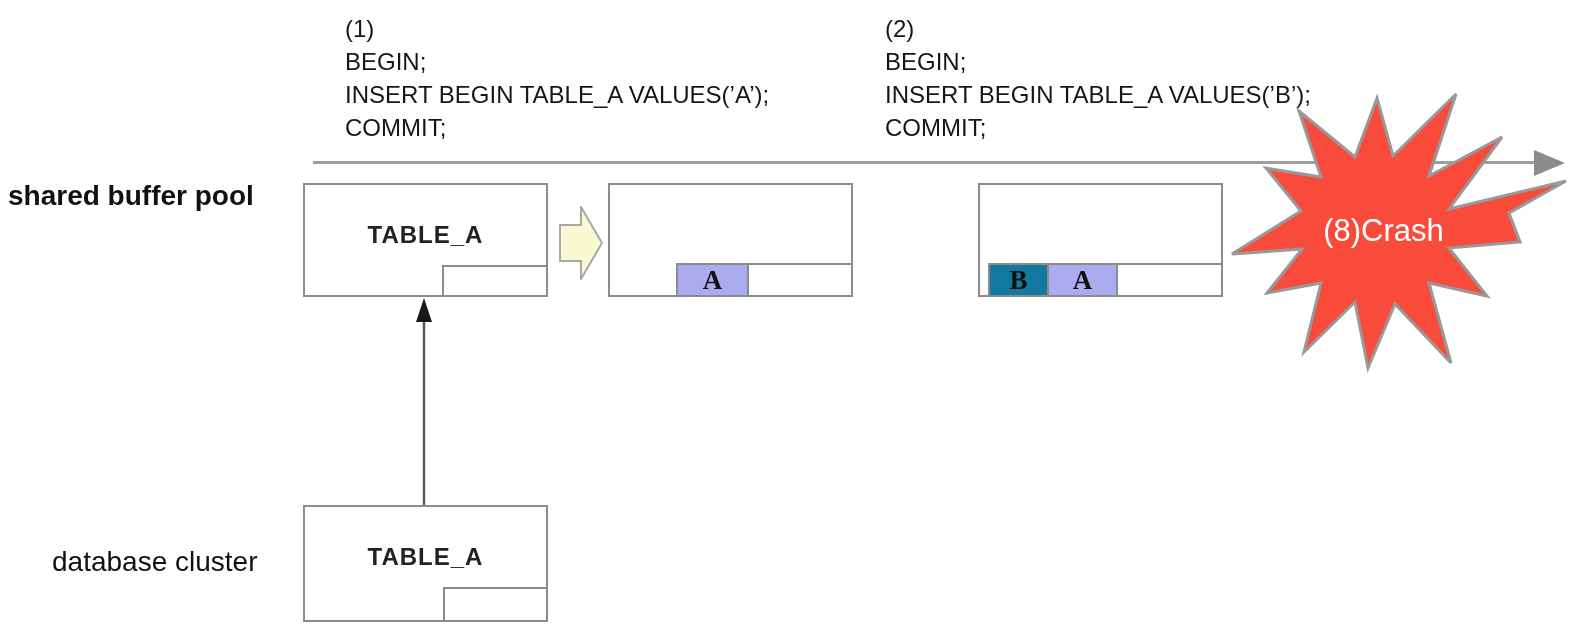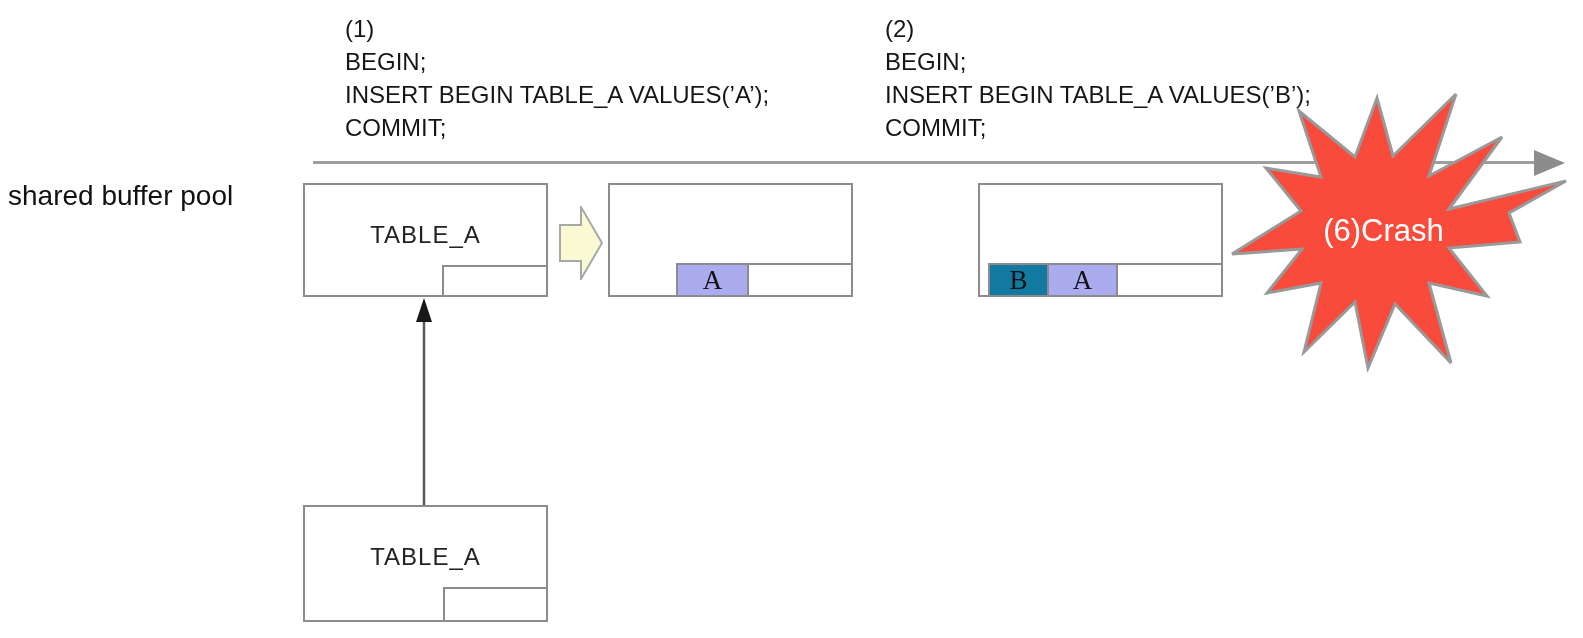--- a/index.html
+++ b/index.html
@@ -9,21 +9,21 @@
   }
   
   .sql-block{position:absolute;top:12px;font-size:24px;line-height:33px;color:#161616;white-space:nowrap;}
   
   .timeline-line{position:absolute;left:313px;top:161px;width:1228px;height:3px;background:#9e9e9e;}
   .timeline-head{position:absolute;left:1534px;top:150px;width:0;height:0;
     border-left:31px solid #8c8c8c;border-top:13px solid transparent;border-bottom:13px solid transparent;}
   
   .side-label{position:absolute;font-size:28px;color:#111;white-space:nowrap;}
   
-  .page-box{position:absolute;width:241px;height:110px;border:2px solid #8c8c8c;background:#fff;}
+  .page-box{position:absolute;width:241px;height:110px;border:2px solid #8c8c8c;background:#fff;font-weight:bold;}
   .page-title{position:absolute;left:0;right:0;top:36px;text-align:center;font-size:24px;color:#222;letter-spacing:1px;}
   .free-rect{position:absolute;right:-2px;bottom:-2px;border:2px solid #8c8c8c;background:#fff;}
   .cell-row{position:absolute;right:-2px;bottom:-2px;display:flex;}
   .cell{box-sizing:border-box;height:34px;border:2px solid #8c8c8c;background:#fff;
     display:flex;align-items:center;justify-content:center;
     font-family:"Liberation Serif",serif;font-size:27px;color:#111;}
   .cell + .cell{margin-left:-2px;}
   
   .flow-arrow{position:absolute;left:559px;top:206px;}
   .up-arrow{position:absolute;left:414px;top:297px;}
@@ -46,21 +46,22 @@
 
   <div class="sql-block" style="left:885px;">
     <div>(2)</div>
     <div>BEGIN;</div>
     <div>INSERT BEGIN TABLE_A VALUES(’B’);</div>
     <div>COMMIT;</div>
   </div>
 
   <div class="timeline-line"></div>
 
-  <div class="side-label" style="left:8px;top:180px;">shared buffer pool</div>
+  <div class="side-label" style="left:8px;top:180px;font-weight:bold;">shared buffer pool</div>
+  <div class="side-label" style="left:52px;top:546px;">database cluster</div>
 
   <div class="page-box" style="left:303px;top:183px;">
     <div class="page-title">TABLE_A</div>
     <div class="free-rect" style="width:102px;height:28px;"></div>
   </div>
 
   <svg class="flow-arrow" width="44" height="74" viewBox="0 0 44 74">
     <polygon points="1,19 22,19 22,1 43,37 22,73 22,55 1,55" stroke="#a8a8a8" stroke-width="2" fill="#fafad2"></polygon>
   </svg>
 
@@ -88,18 +89,18 @@
     <div class="page-title">TABLE_A</div>
     <div class="free-rect" style="width:101px;height:31px;"></div>
   </div>
 
   <div class="starburst">
     <svg width="345" height="300" viewBox="0 0 345 300">
       <polygon points="152,12 168,70 231,8 204,90 277,51 224,123 341,95 284,127 295,156 224,162
                        262,210 204,197 226,277 170,218 143,282 130,216 79,266 96,197 42,207
                        77,163 7,168 76,125 41,82 96,91 74,25 130,71" stroke="#999999" stroke-width="3" fill="#f94b3c"></polygon>
     </svg>
-    <div class="crash-label">(6)Crash</div>
+    <div class="crash-label">(8)Crash</div>
   </div>
 
   <div class="timeline-head"></div>
 
 </div>
 
 </body></html>

